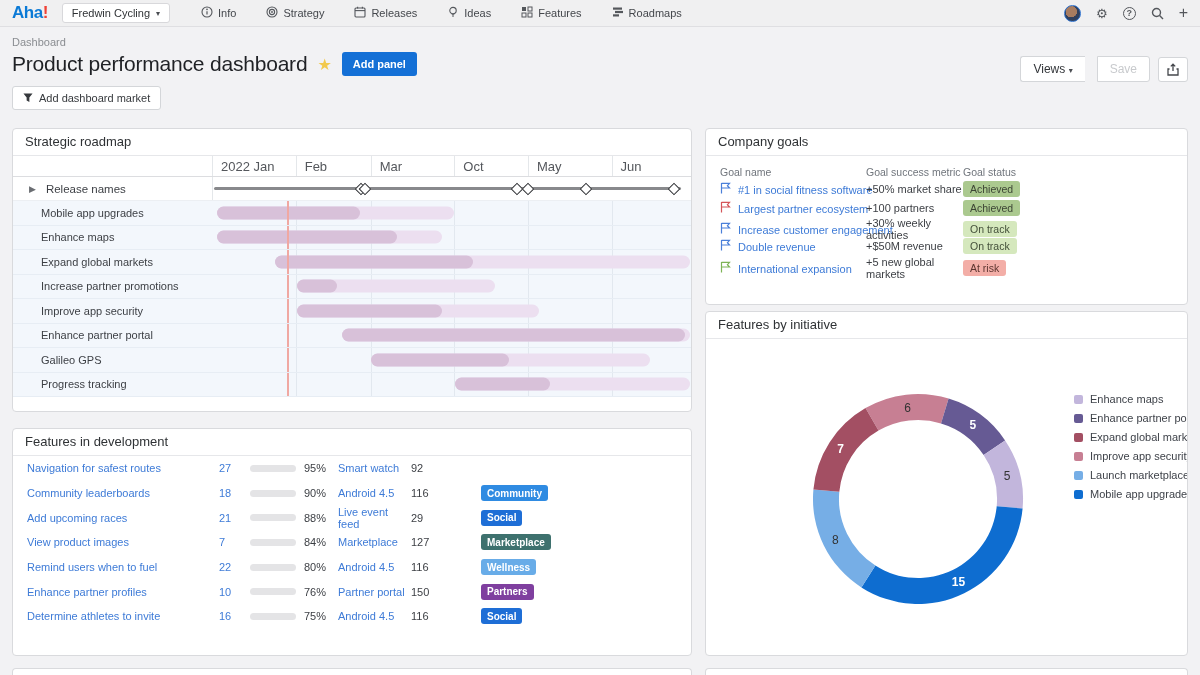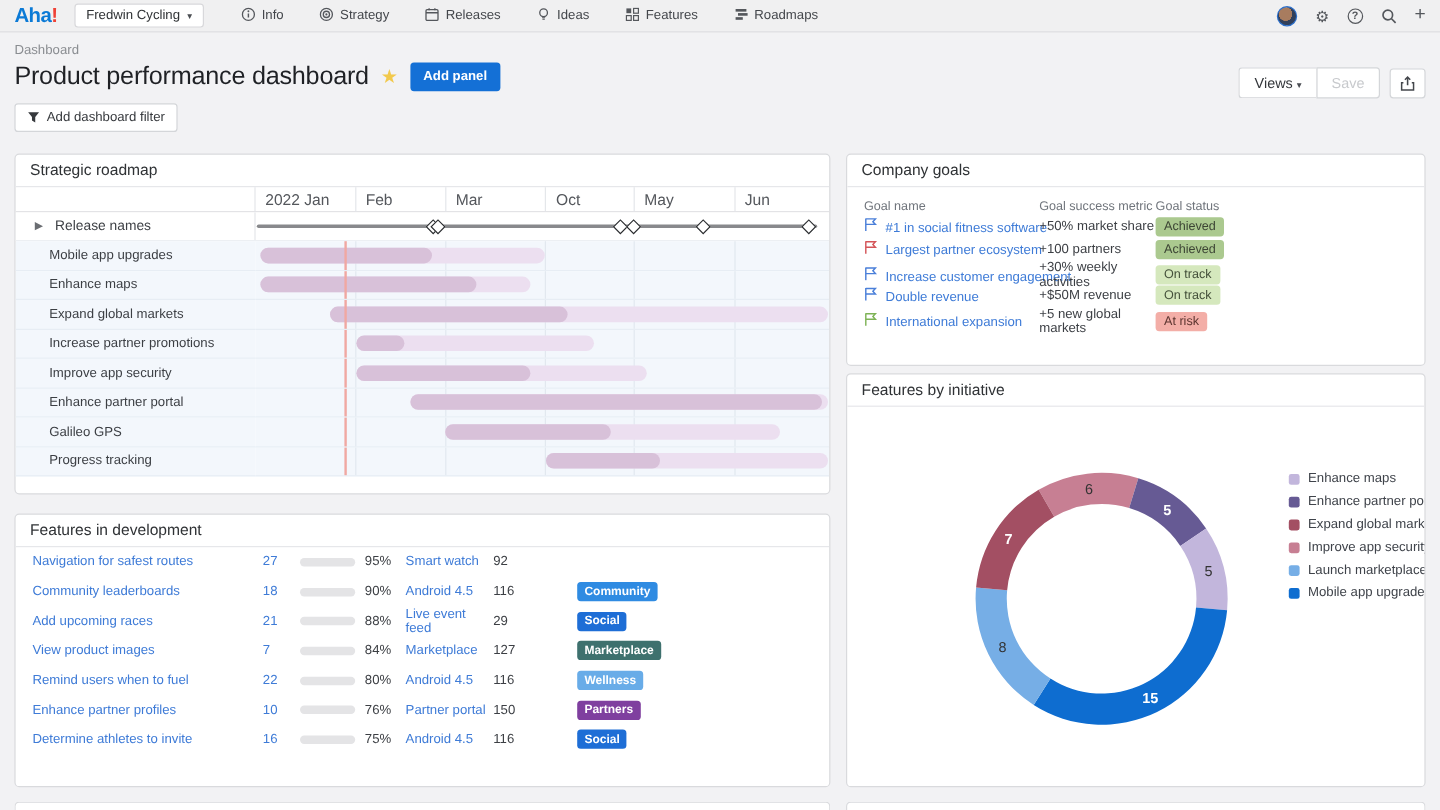--- a/index.html
+++ b/index.html
@@ -27,21 +27,21 @@
   .breadcrumb { position:absolute; top:36px; left:12px; font-size:11px; color:#8a8d91; }
   .page-title-row { position:absolute; top:52px; left:12px; display:flex; align-items:center; gap:10px; }
   .page-title { font-size:21px; font-weight:500; color:#1f2125; letter-spacing:-.2px; }
   .star { color:#f2c94c; font-size:16px; cursor:pointer; }
   .btn-primary { background:#1470d6; color:#fff; font-size:11px; font-weight:700; border:none;
                  border-radius:3px; padding:6px 11px; cursor:pointer; }
   .hdr-right { position:absolute; top:56px; right:12px; display:flex; align-items:center; gap:8px; }
   .btn-group { display:flex; }
   .btn-plain { background:#fff; border:1px solid #d4d6d9; font-size:12px; color:#33363a; padding:5px 12px; cursor:pointer; }
   .btn-plain.first { border-radius:3px 0 0 3px; border-right:none; }
-  .btn-plain.disabled { color:#c8cacd; border-radius:0 3px 3px 0; cursor:default; }
+  .btn-plain.disabled { color:#c8cacd; border-radius:0 3px 3px 0; cursor:default;margin-left:12px; }
   .btn-icon { background:#fff; border:1px solid #d4d6d9; border-radius:3px; padding:5px 8px; cursor:pointer; display:flex; }
   .filter-btn { position:absolute; top:86px; left:12px; background:#fff; border:1px solid #d4d6d9; border-radius:3px;
                 font-size:11px; color:#36393d; padding:5px 10px; display:flex; align-items:center; gap:6px; cursor:pointer;}
 
   
   .panel { position:absolute; background:#fff; border:1px solid #d9dadd; border-radius:4px; overflow:hidden; }
   .panel-title { font-size:13px; color:#2f3235; padding:5px 12px 6px; border-bottom:1px solid #e6e7ea; }
 
   
   #p-roadmap { top:128px; left:12px; width:680px; height:284px; }
@@ -195,21 +195,21 @@
       <svg width="12" height="13" viewBox="0 0 12 13">
           <path d="M6 8V1.5M3.8 3.4 6 1.2l2.2 2.2" fill="none" stroke="#44474c" stroke-width="1.3"></path>
           <path d="M2.5 6H1v6h10V6H9.5" fill="none" stroke="#44474c" stroke-width="1.3"></path>
         </svg>
     </button>
   </div>
   <button class="filter-btn">
     <svg width="10" height="10" viewBox="0 0 11 11">
         <path d="M0.5 0.5h10L7 5v5L4 8.2V5Z" fill="#36393d"></path>
       </svg>
-    <span>Add dashboard filter</span>
+    <span>Add dashboard market</span>
   </button>
 
   <div class="panel" id="p-roadmap">
     <div class="panel-title">Strategic roadmap</div>
     <div class="g-head">
       <div class="g-head-label"></div>
       <div class="g-months" id="g-months">
           <div class="g-month" style="width: 17.3%;">2022 Jan</div>
           <div class="g-month" style="width: 15.7%;">Feb</div>
           <div class="g-month" style="width: 17.5%;">Mar</div>

